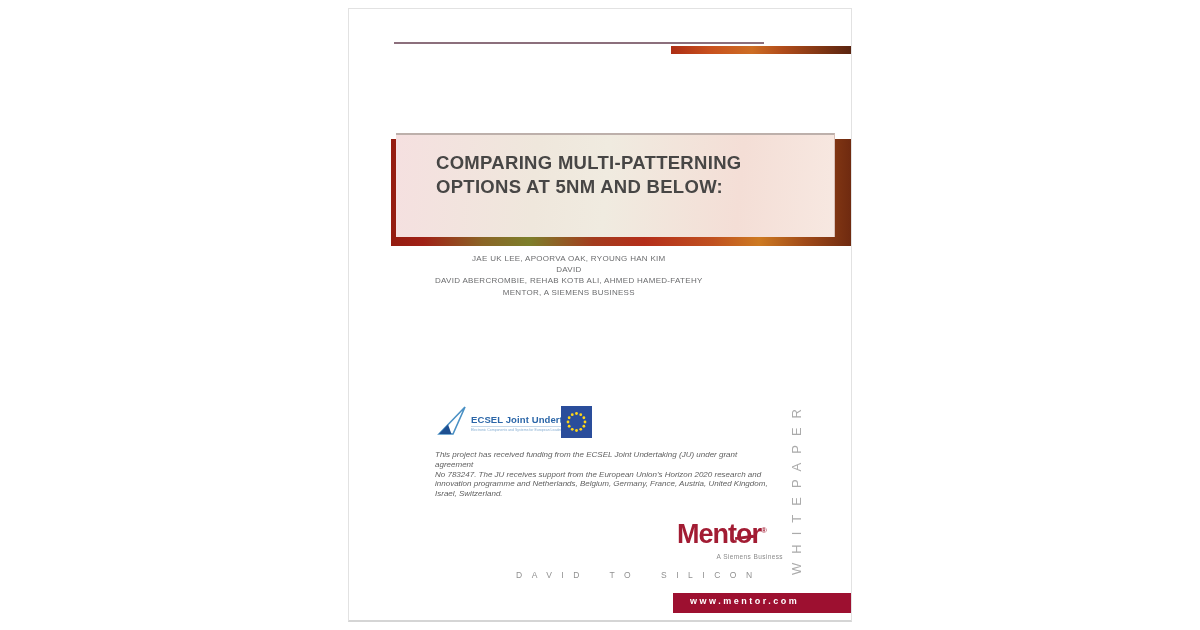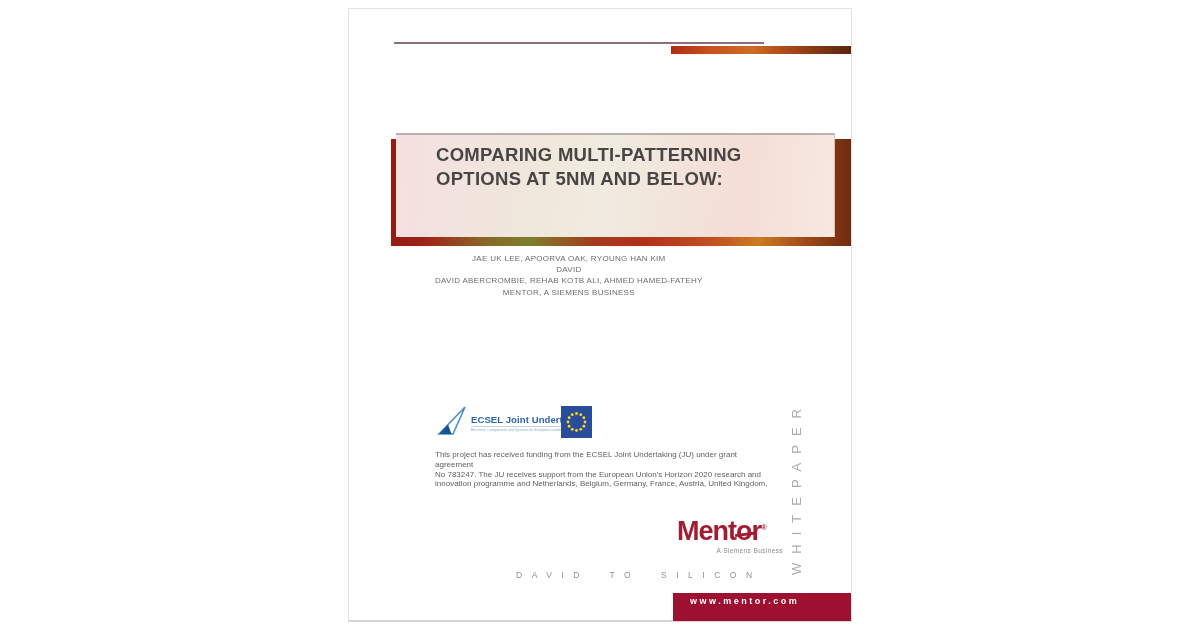--- a/index.html
+++ b/index.html
@@ -15,57 +15,57 @@
 
   .orange-bar { position:absolute; left:322px; top:37px; right:0; height:8px;
     background:linear-gradient(90deg,#ad2e15 0%,#c8511e 22%,#cd6d24 45%,#b04c1b 62%,#7c3413 85%,#5a2410 100%); }
 
   .ribbon { position:absolute; left:42px; top:130px; right:0; height:107px;
     background:linear-gradient(90deg,#941c10 0%,#a02116 7%,#8a6526 20%,#7d7f2b 30%,#a33c1e 44%,#b42e1a 55%,#c05120 70%,#cd7a22 80%,#a04a18 90%,#6f2a10 100%); }
 
   .title-box { position:absolute; left:47px; top:124px; width:439px; height:104px;
     border-top:2px solid #bdb0ab; border-right:1px solid #d9c0b8;
     background:linear-gradient(95deg,#f5e0e0 0%,#efe7dc 32%,#f0ebe0 48%,#f4ded6 78%,#f7e8e1 100%);
-    padding:8px 0 0 40px; }
+    padding:16px 0 0 40px; }
   .title-box div { font-size:18.5px; font-weight:bold; color:#474645;
     letter-spacing:0.3px; line-height:23.5px; }
 
   .authors { position:absolute; left:86px; top:244px;text-align:center; }
   .authors div { font-size:8px; line-height:11.2px; color:#6b6c6e; letter-spacing:0.3px; }
 
   .ecsel { position:absolute; left:88px; top:396px; display:flex; align-items:center; }
   .ecsel-text { margin-left:4px; }
   .ecsel-name { font-size:9.5px; font-weight:bold; color:#2b66a8; letter-spacing:0.1px; }
   .ecsel-tagline { font-size:3.5px; color:#86aed2; margin-top:1.5px;
     border-top:0.5px solid #c3d6e8; padding-top:1px; white-space:nowrap; }
 
   .eu-flag { position:absolute; left:212px; top:397px; width:31px; height:32px; }
 
   .funding { position:absolute; left:86px; top:441px; width:340px; }
-  .funding div { font-size:8px; line-height:9.8px; color:#5f5f5f; }
+  .funding div { font-size:8px; font-style:italic; line-height:9.8px; color:#5f5f5f; }
 
   .mentor { position:absolute; left:328px; top:504px; width:122px; }
   .mentor-word { font-size:27px; font-weight:bold; color:#a21c33; letter-spacing:-1px;
-                 line-height:29px; white-space:nowrap; }
+                 line-height:36px; white-space:nowrap; }
   .mentor-o { position:relative; display:inline-block; }
   .mentor-o::after { content:""; position:absolute; left:-1px; right:-2px; top:55%;
                      height:2.5px; background:#a21c33; transform:rotate(-7deg); }
   .mentor-reg { font-size:8px; vertical-align:super; letter-spacing:0; }
   .mentor-sub { display:block; text-align:right; padding-right:16px; margin-top:1px;
                 font-size:6.5px; color:#8b8b8b; letter-spacing:0.4px; }
 
   .watermark { position:absolute; left:352px; top:471px; width:190px; height:15px;
     transform:rotate(-90deg); transform-origin:center;
     font-size:13px; letter-spacing:9px; color:#ababab; text-align:center;
     white-space:nowrap; }
 
   .design-tagline { position:absolute; left:167px; top:561px; font-size:8.5px;
     letter-spacing:9.5px; word-spacing:9px; color:#909090; white-space:nowrap; }
 
-  .url-bar { position:absolute; left:324px; top:584px; right:0; height:28px;
+  .url-bar { position:absolute; left:324px; top:584px; right:0; height:20px;
     background:#9d1030; line-height:17px; padding-left:17px;
     font-size:9px; font-weight:bold; letter-spacing:2.5px; color:#ffffff; }
 </style>
 </head>
 <body>
 
 <div class="canvas">
   <div class="page">
 
     <div class="thin-line"></div>
@@ -115,20 +115,21 @@
           <circle cx="8.14" cy="11.75" r="1.4"></circle>
           <circle cx="11.25" cy="8.64" r="1.4"></circle>
         </g>
       </svg>
     </div>
 
     <div class="funding">
         <div>This project has received funding from the ECSEL Joint Undertaking (JU) under grant agreement</div>
         <div>No 783247. The JU receives support from the European Union's Horizon 2020 research and</div>
         <div>innovation programme and Netherlands, Belgium, Germany, France, Austria, United Kingdom,</div>
+        <div>Israel, Switzerland.</div>
       </div>
 
     <div class="mentor">
       <div class="mentor-word"><span>Ment</span><span class="mentor-o">o</span><span>r</span><span class="mentor-reg">®</span></div>
       <span class="mentor-sub">A Siemens Business</span>
     </div>
 
     <div class="watermark">WHITEPAPER</div>
 
     <div class="design-tagline">DAVID TO SILICON</div>

